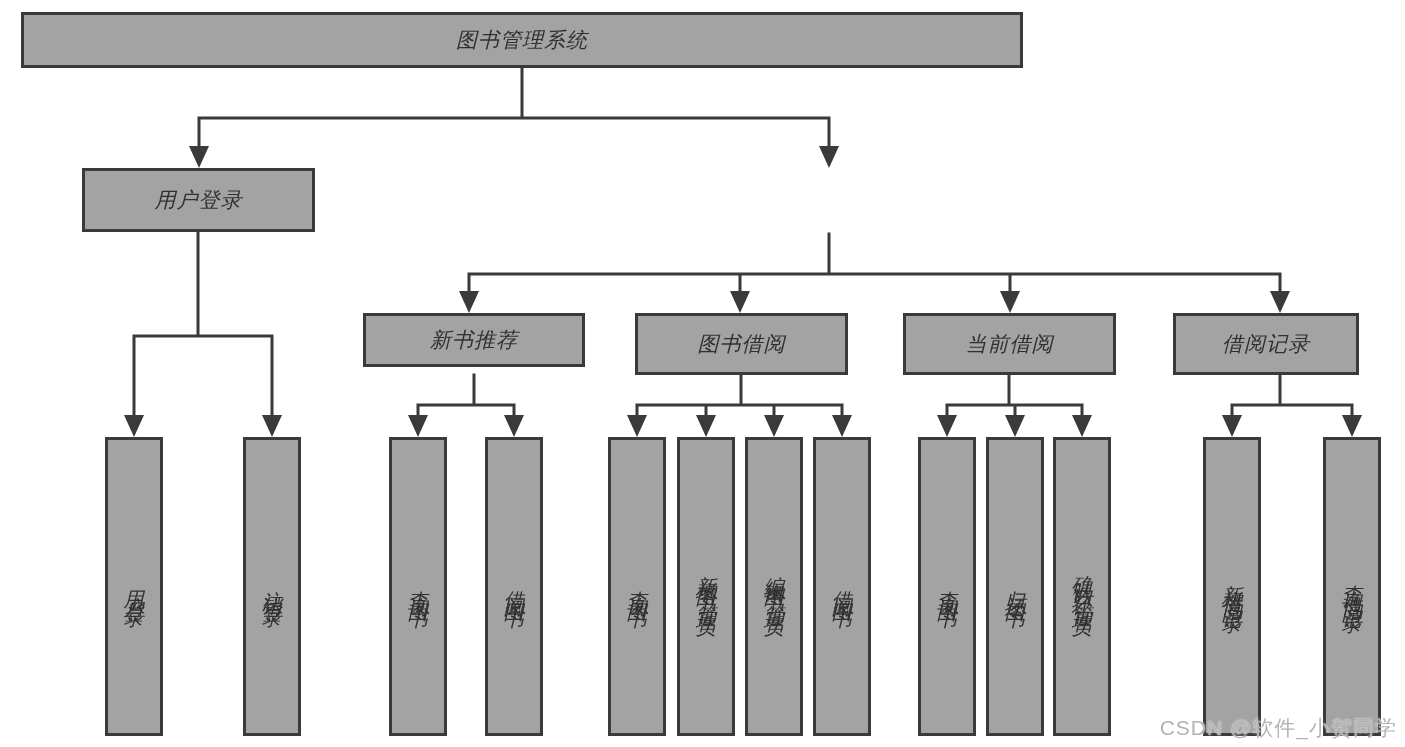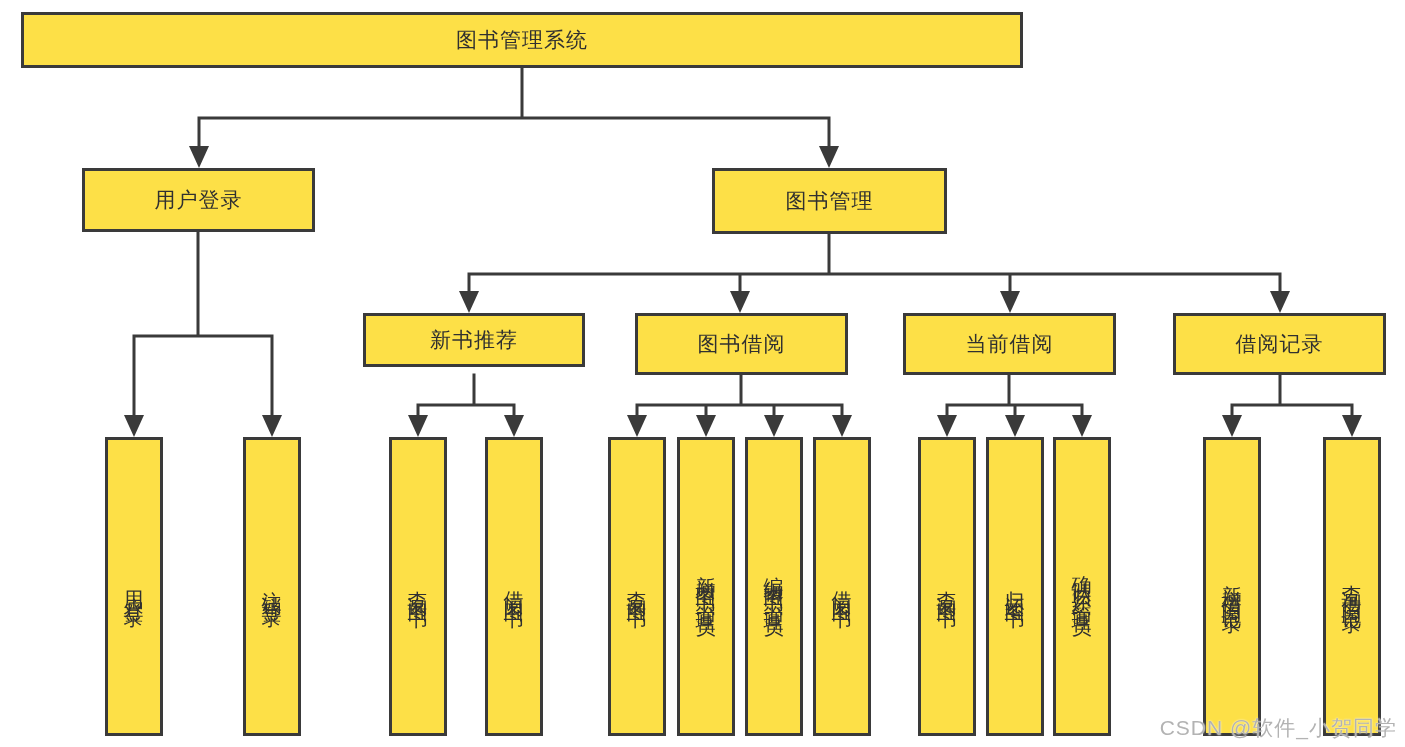--- a/index.html
+++ b/index.html
@@ -14,26 +14,27 @@
     width:1405px;height:747px;
     background:var(--bg);
     font-family:"Liberation Sans","DejaVu Sans",sans-serif;
     overflow:hidden;
   }
   svg.connectors{position:absolute;left:0;top:0;width:1405px;height:747px;z-index:1;}
   .box{
     position:absolute;
     box-sizing:border-box;
     border:3px solid var(--line);
-    background:#fde047;
+    background:#a3a3a3;
     color:var(--text);
     display:flex;
     align-items:center;
     justify-content:center;
     z-index:2;
+    font-style:italic;
   }
   .hbox{font-size:21px;letter-spacing:1px;white-space:nowrap;}
   .vbox{
     writing-mode:vertical-rl;
     text-orientation:mixed;
     font-size:20px;
     letter-spacing:6px;
     line-height:1;
   }
   .watermark{
@@ -71,26 +72,25 @@
       <polygon points="937,415 957,415 947,437" fill="#3a3a3a"></polygon>
       <polygon points="1005,415 1025,415 1015,437" fill="#3a3a3a"></polygon>
       <polygon points="1072,415 1092,415 1082,437" fill="#3a3a3a"></polygon>
       <polygon points="1222,415 1242,415 1232,437" fill="#3a3a3a"></polygon>
       <polygon points="1342,415 1362,415 1352,437" fill="#3a3a3a"></polygon>
     </svg>
 
   <div class="box hbox" style="left:21px;top:12px;width:1002px;height:56px">图书管理系统</div>
 
   <div class="box hbox" style="left:82px;top:168px;width:233px;height:64px">用户登录</div>
-  <div class="box hbox" style="left:712px;top:168px;width:235px;height:66px">图书管理</div>
 
   <div class="box hbox" style="left:363px;top:313px;width:222px;height:54px">新书推荐</div>
   <div class="box hbox" style="left:635px;top:313px;width:213px;height:62px">图书借阅</div>
   <div class="box hbox" style="left:903px;top:313px;width:213px;height:62px">当前借阅</div>
-  <div class="box hbox" style="left:1173px;top:313px;width:213px;height:62px">借阅记录</div>
+  <div class="box hbox" style="left:1173px;top:313px;width:186px;height:62px">借阅记录</div>
 
   <div class="box vbox" style="left:105px;top:437px;width:58px;height:299px">用户登录</div>
   <div class="box vbox" style="left:243px;top:437px;width:58px;height:299px">注销登录</div>
 
   <div class="box vbox" style="left:389px;top:437px;width:58px;height:299px">查询图书</div>
   <div class="box vbox" style="left:485px;top:437px;width:58px;height:299px">借阅图书</div>
 
   <div class="box vbox" style="left:608px;top:437px;width:58px;height:299px">查询图书</div>
   <div class="box vbox" style="left:677px;top:437px;width:58px;height:299px">新增图书（管理员）</div>
   <div class="box vbox" style="left:745px;top:437px;width:58px;height:299px">编辑图书（管理员）</div>

